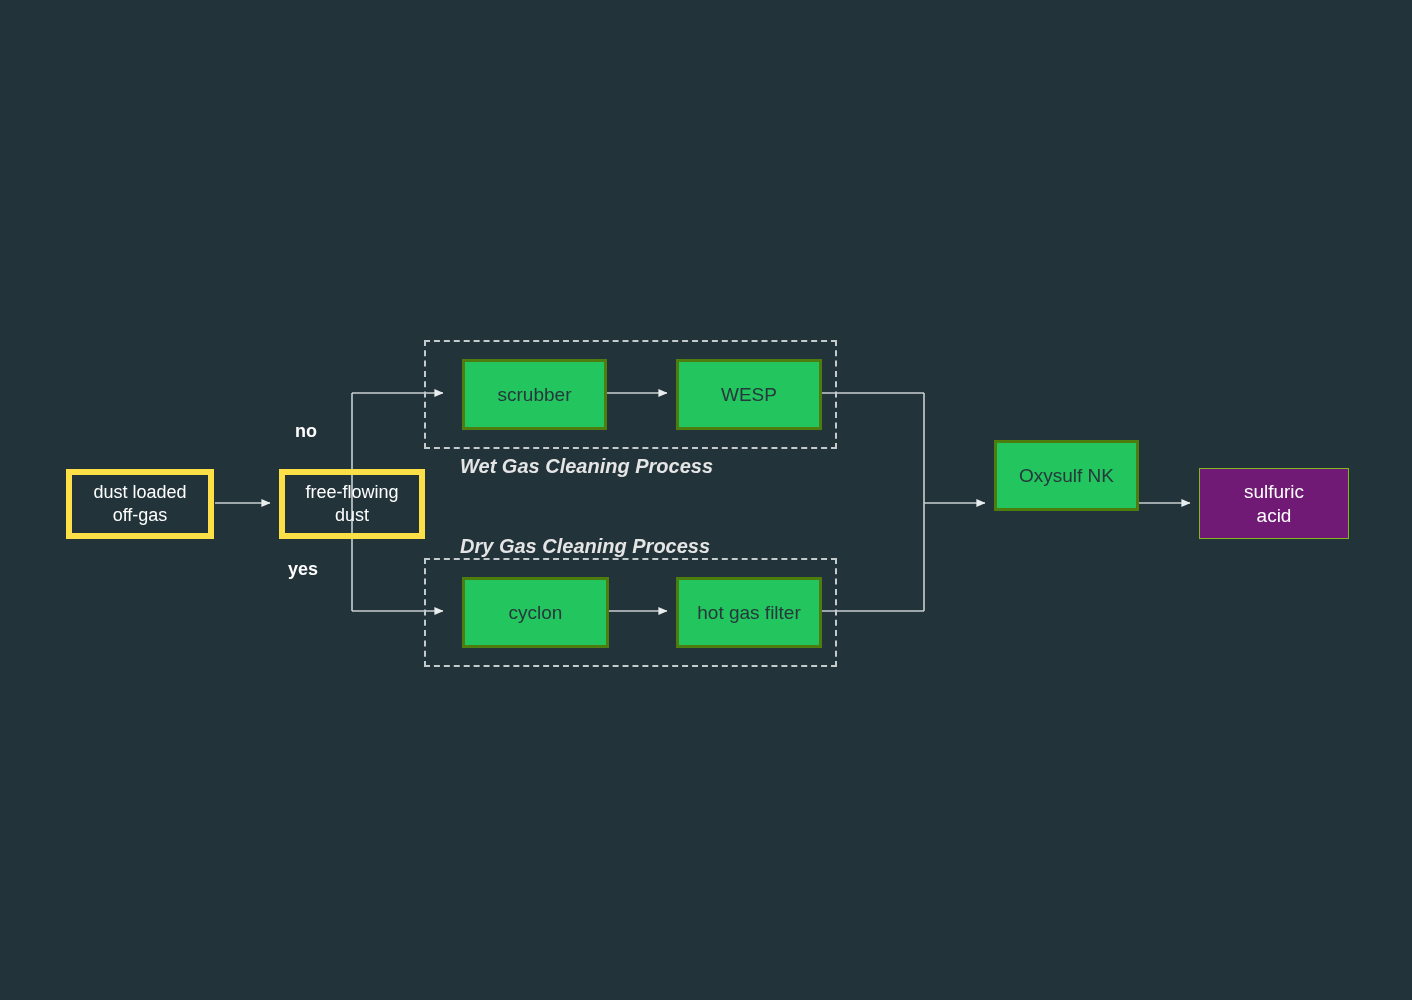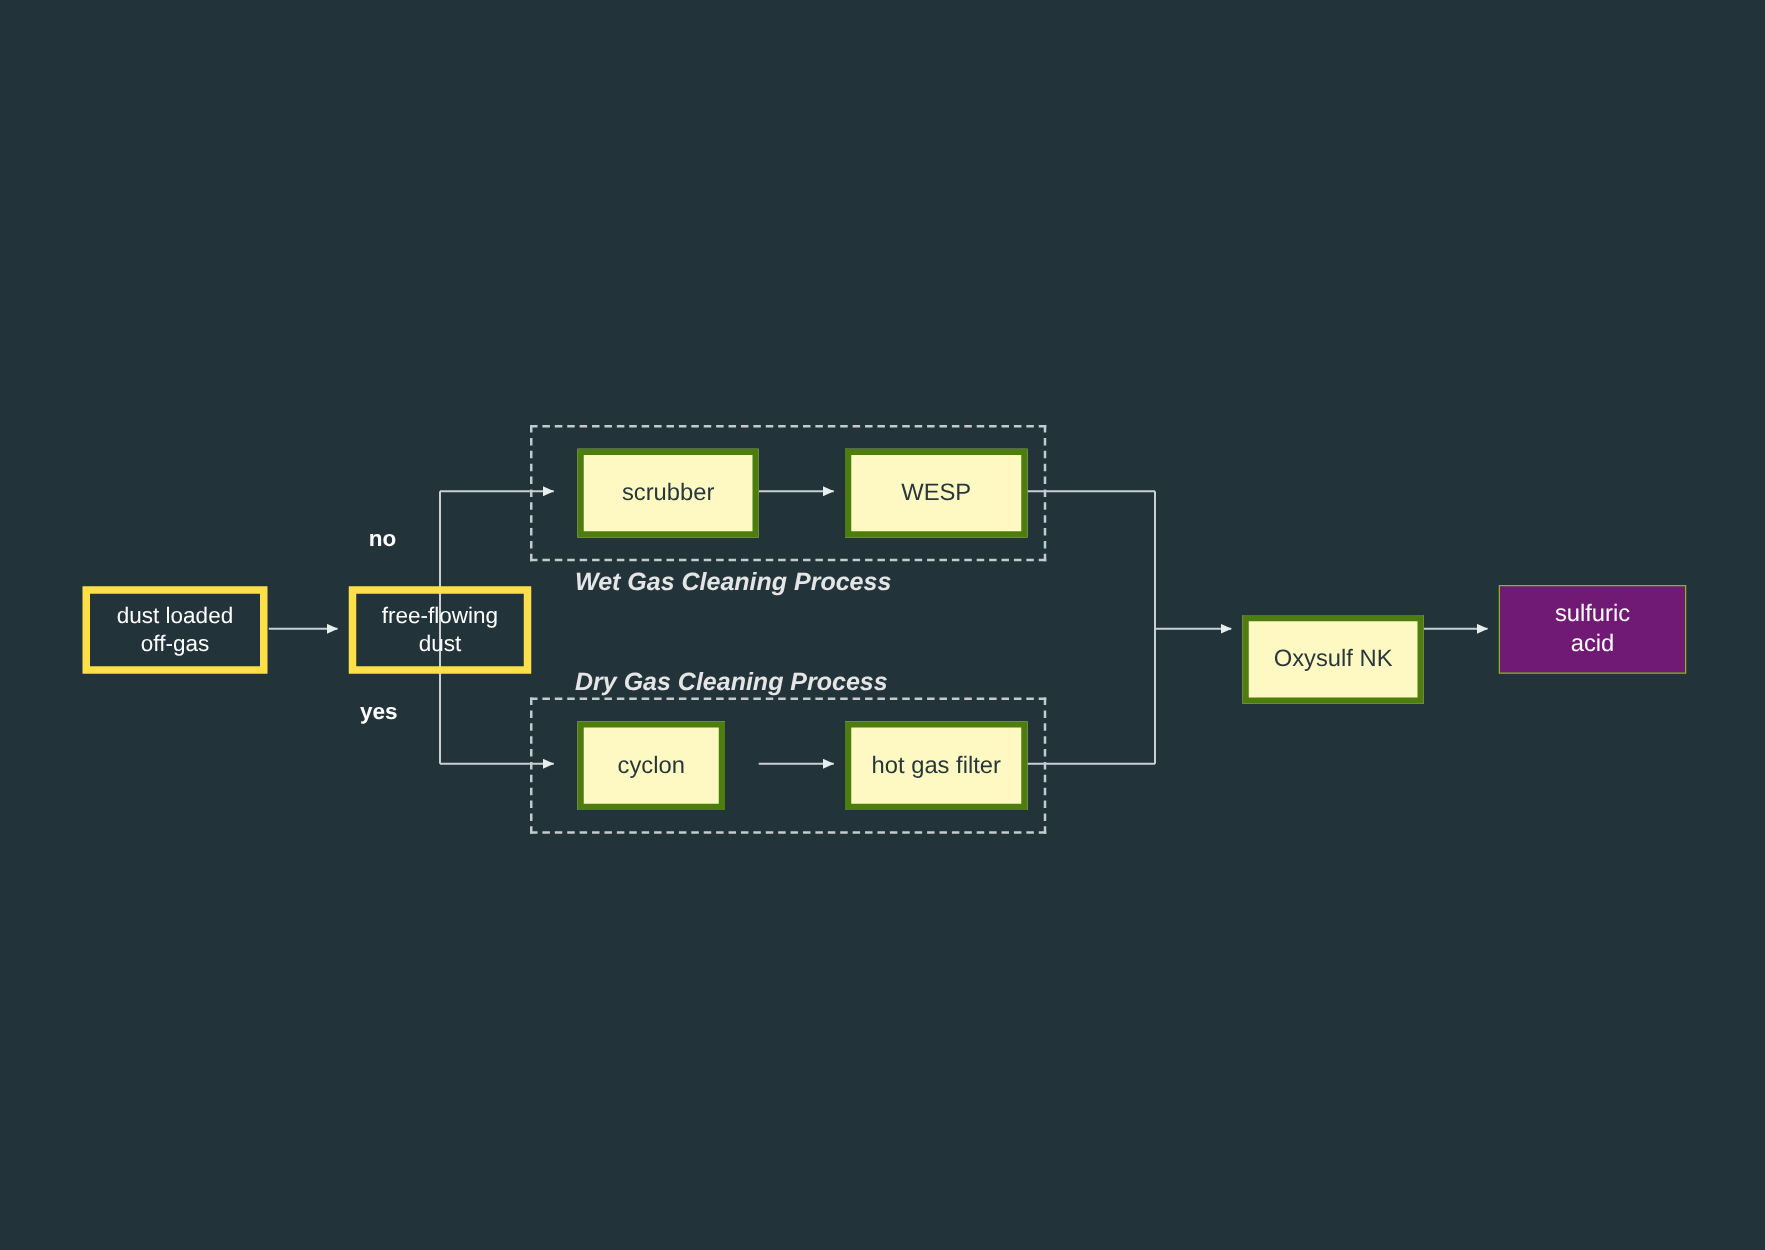--- a/index.html
+++ b/index.html
@@ -65,22 +65,22 @@
     text-align: center;
     line-height: 1.26;
   }
   .node-outline {
     background: transparent;
     border: 6px solid #fde047;
     color: #ffffff;
     font-size: 18px;
   }
   .node-white {
-    background: #fef9c3;
-    border: 5px solid #4d7c0f;
+    background: #22c55e;
+    border: 3px solid #4d7c0f;
     color: #27383c;
     font-size: 19px;
   }
   .node-green {
     background: #701a75;
     border: 1px solid #84B523;
     color: #ffffff;
     font-size: 19px;
   }
 
@@ -172,29 +172,29 @@
   </div>
 
   <div class="node node-white" style="left:462px; top:359px; width:145px; height:71px;">
     <span>scrubber</span>
   </div>
 
   <div class="node node-white" style="left:676px; top:359px; width:146px; height:71px;">
     <span>WESP</span>
   </div>
 
-  <div class="node node-white" style="left:462px; top:577px; width:118px; height:71px;">
+  <div class="node node-white" style="left:462px; top:577px; width:147px; height:71px;">
     <span>cyclon</span>
   </div>
 
   <div class="node node-white" style="left:676px; top:577px; width:146px; height:71px;">
     <span>hot gas filter</span>
   </div>
 
-  <div class="node node-white" style="left:994px; top:492px; width:145px; height:71px;text-align:center;">
+  <div class="node node-white" style="left:994px; top:440px; width:145px; height:71px;text-align:center;">
     <span>Oxysulf NK</span>
   </div>
 
   <div class="node node-green" style="left:1199px; top:468px; width:150px; height:71px;">
     <div>
       <span>sulfuric</span><br>
       <span>acid</span>
     </div>
   </div>
 

